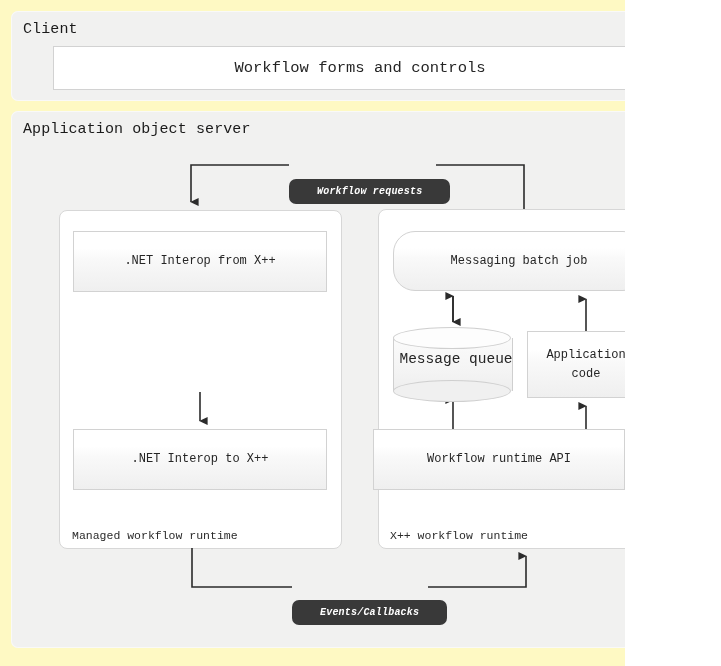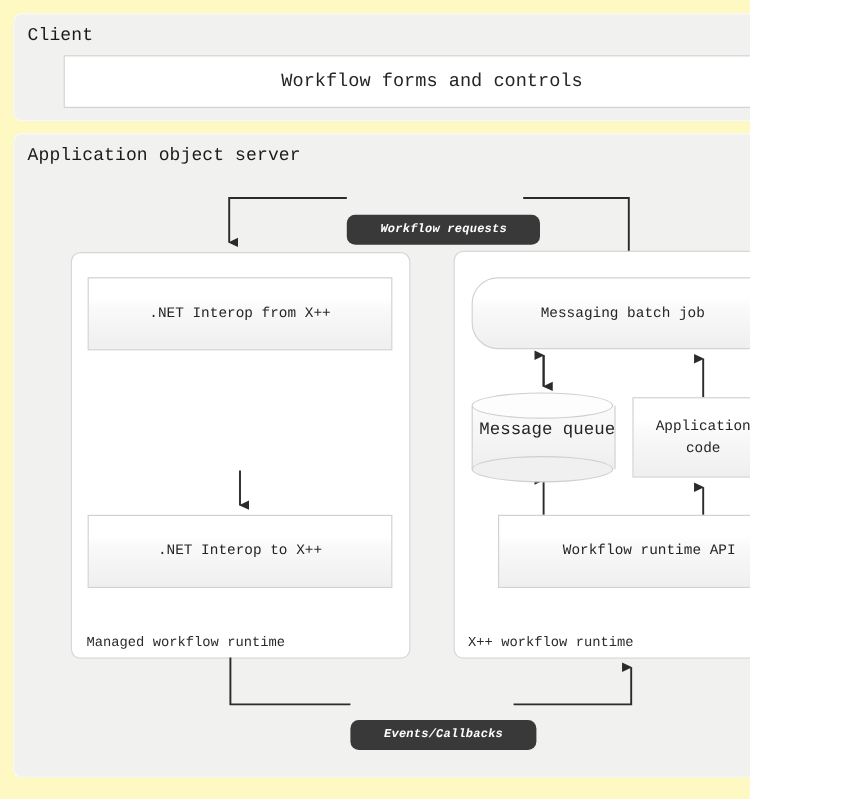--- a/index.html
+++ b/index.html
@@ -81,21 +81,21 @@
     font-size: 15.5px;
     box-sizing: border-box;
   }
 
   #workflow-forms   { left: 53px;  top: 46px;  width: 614px; height: 44px; }
   #net-interop-from { left: 73px;  top: 231px; width: 254px; height: 61px; }
   #wwf-extensions   { left: 73px;  top: 330px; width: 254px; height: 62px; }
   #net-interop-to   { left: 73px;  top: 429px; width: 254px; height: 61px; }
   #messaging-batch  { left: 393px; top: 231px; width: 252px; height: 60px; border-radius: 22px; }
   #application-code { left: 527px; top: 331px; width: 118px; height: 67px; }
-  #workflow-api     { left: 415px; top: 429px; width: 252px; height: 61px; }
+  #workflow-api     { left: 373px; top: 429px; width: 252px; height: 61px; }
 
   
   #message-queue {
     position: absolute;
     left: 393px; top: 327px;
     width: 120px; height: 76px;
   }
   #message-queue .cyl-body {
     position: absolute;
     left: 0; top: 11px;

